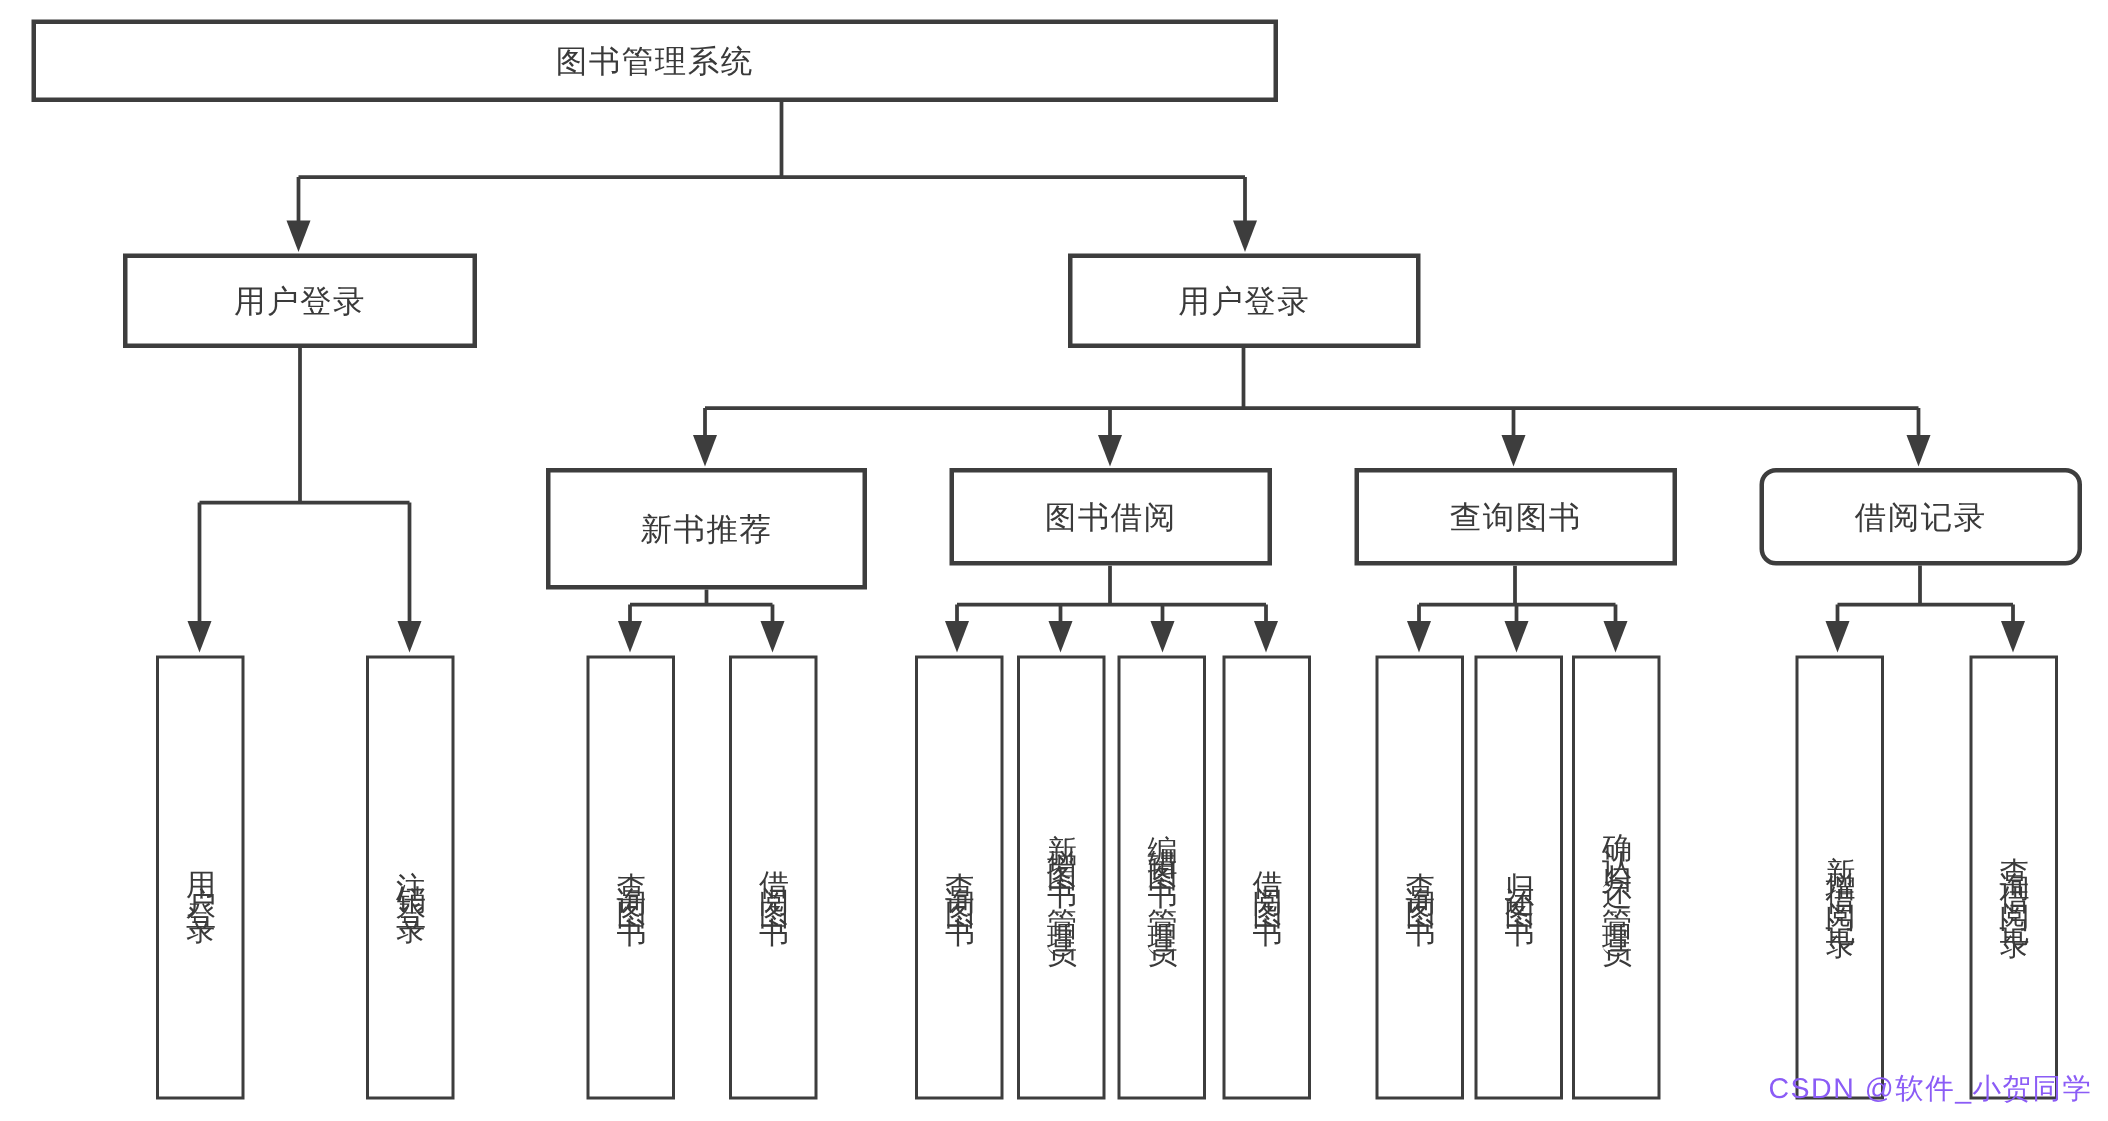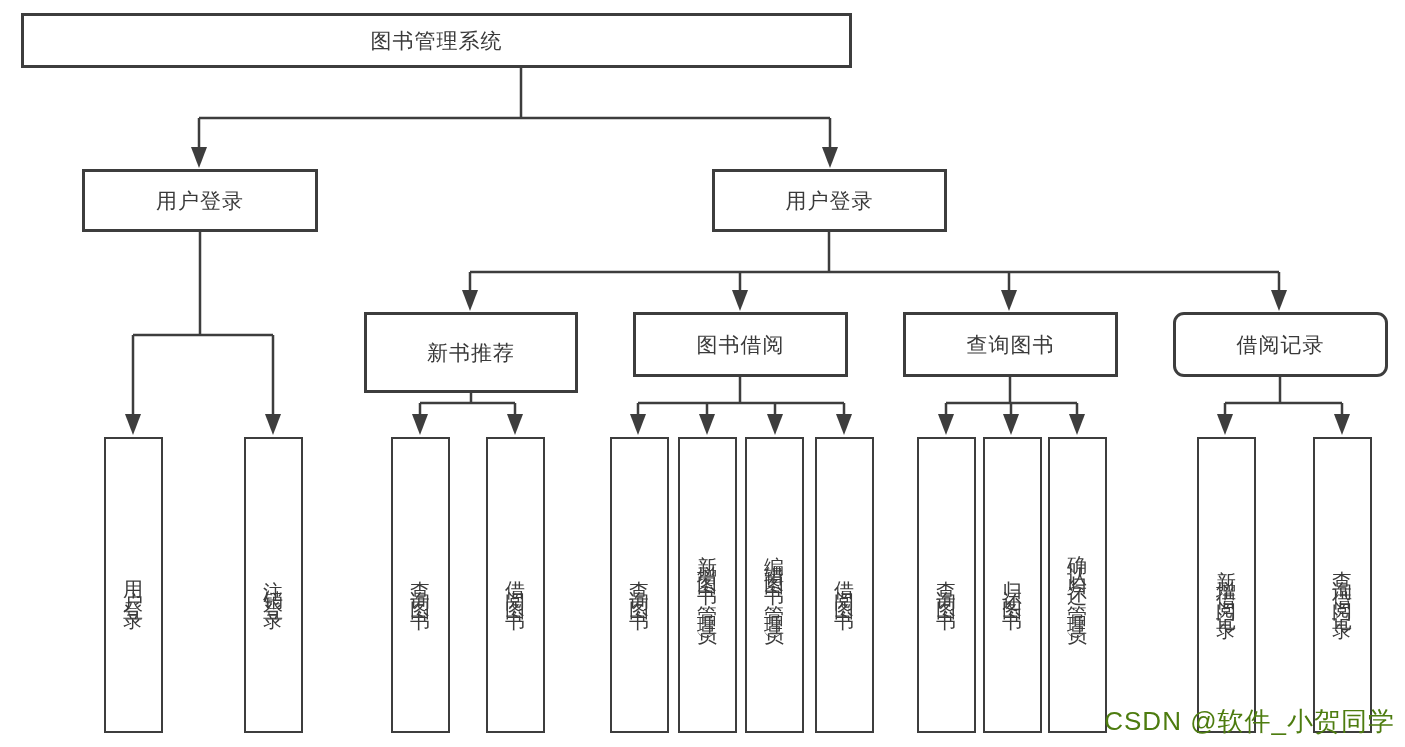--- a/index.html
+++ b/index.html
@@ -62,22 +62,22 @@
   .lf-7  { left: 815px; }
   .lf-8  { left: 917px; }
   .lf-9  { left: 983px; }
   .lf-10 { left: 1048px; }
   .lf-11 { left: 1197px; }
   .lf-12 { left: 1313px; }
   .watermark {
     position: absolute;
     right: 10px;
     bottom: 8px;
-    font-size: 26px;
-    color: #4d7c0f;
+    font-size: 19px;
+    color: #8b5cf6;
     letter-spacing: 1px;
     white-space: nowrap;
   }
 </style>
 </head>
 <body>
 
 <div class="canvas">
 
   <svg class="connectors" viewBox="0 0 1405 747" xmlns="http://www.w3.org/2000/svg">

